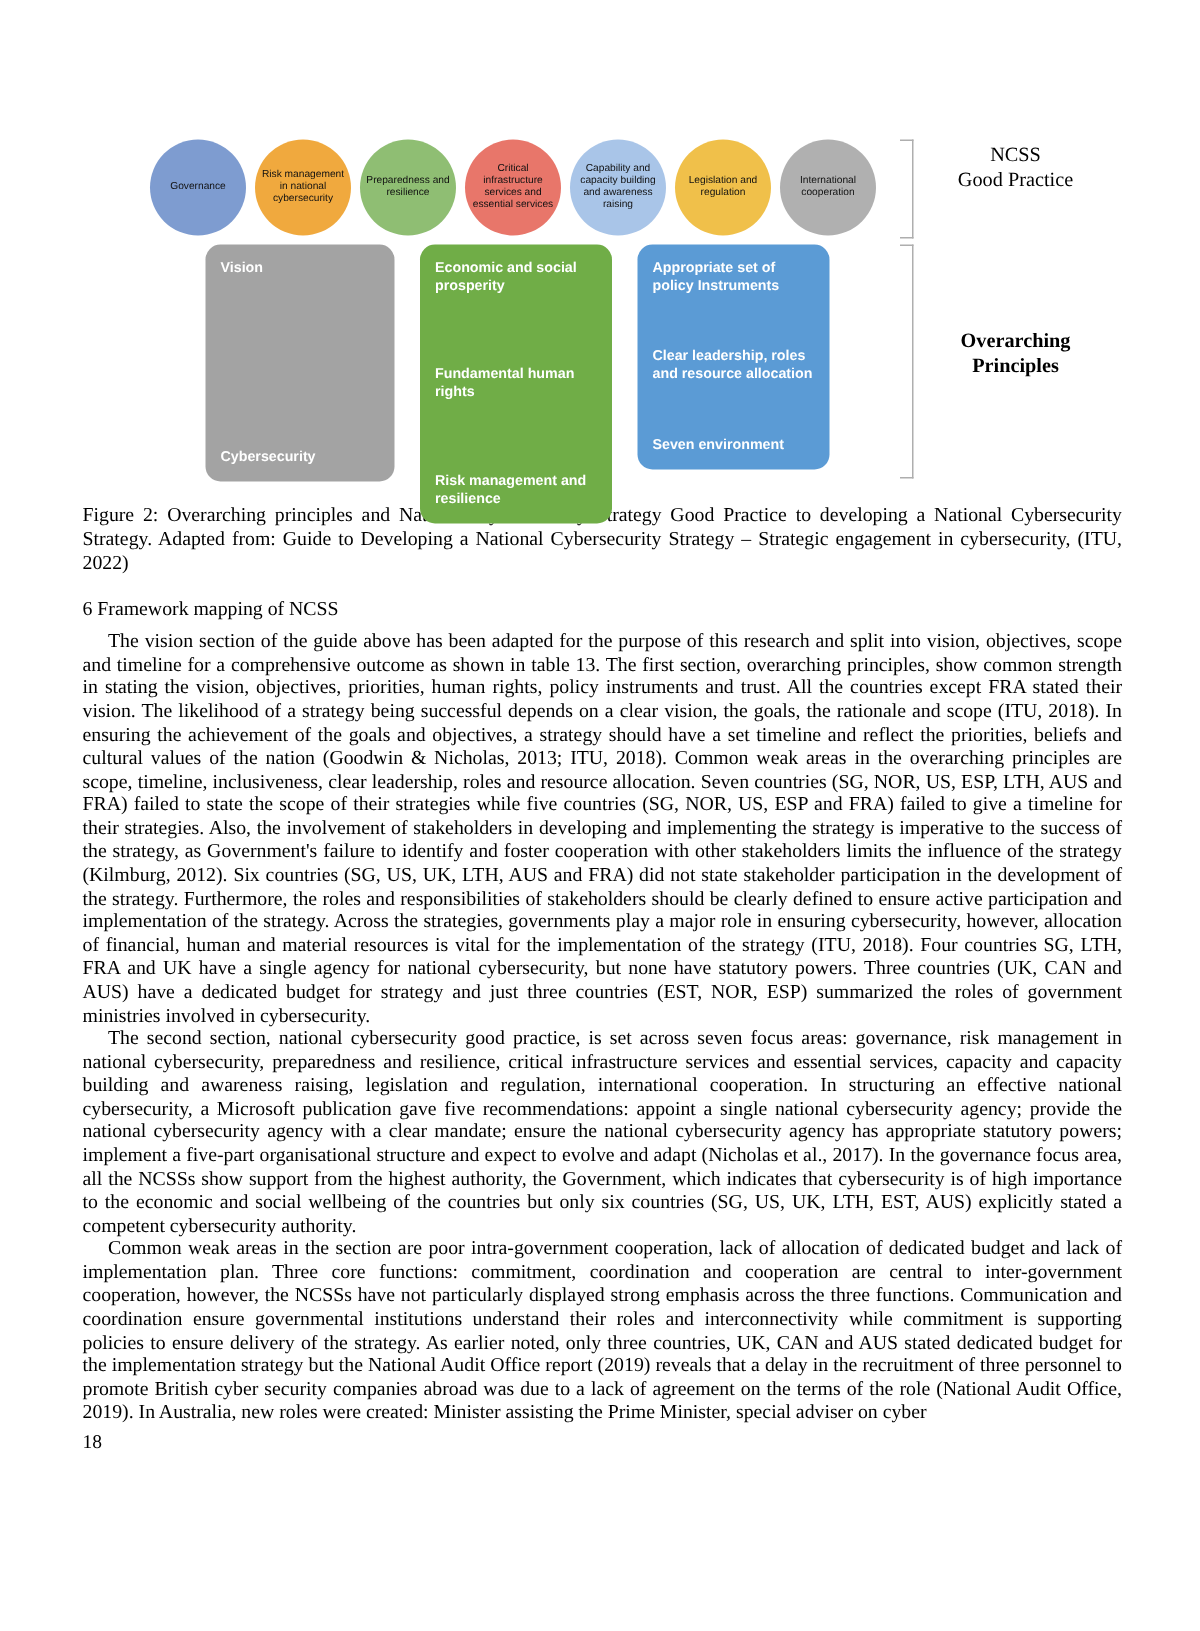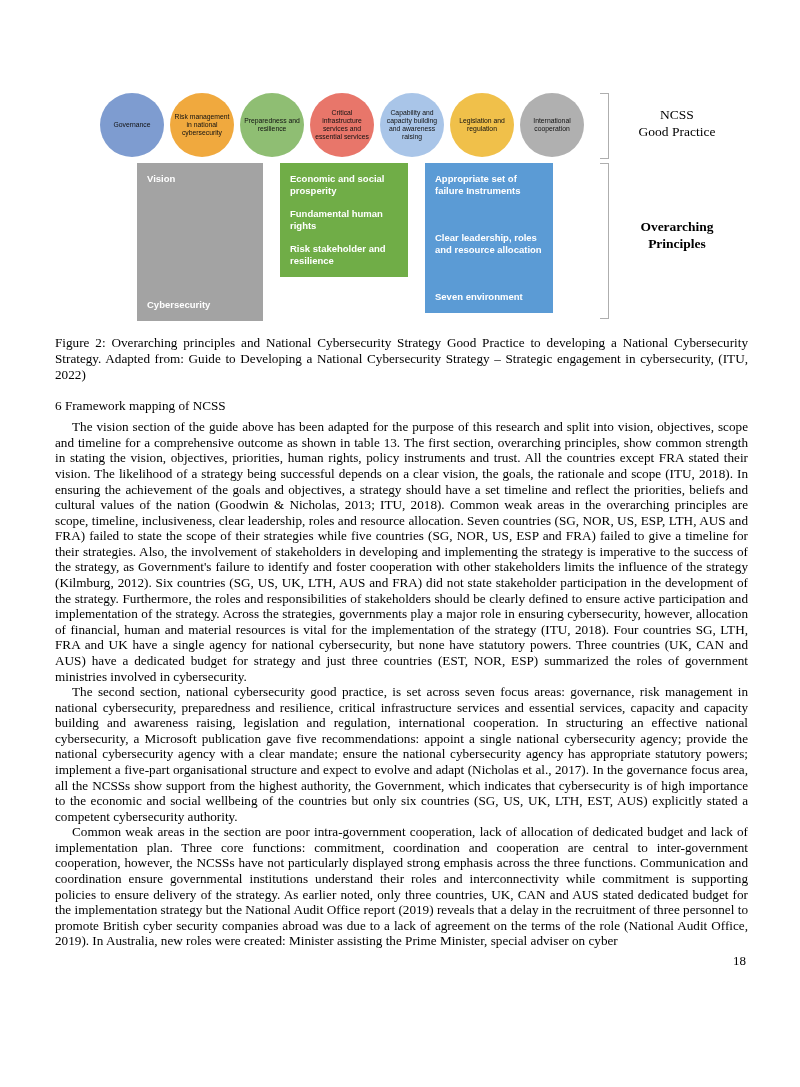--- a/index.html
+++ b/index.html
@@ -16,48 +16,48 @@
     position:absolute; top:0; width:64px; height:64px; border-radius:50%;
     display:flex; align-items:center; justify-content:center; text-align:center;
   }
   .circle-label {
     font-family:"Liberation Sans", sans-serif; font-size:6.8px; line-height:1.15;
     color:#111; padding:3px;
   }
   .c0{left:45px;} .c1{left:115px;} .c2{left:185px;} .c3{left:255px;}
   .c4{left:325px;} .c5{left:395px;} .c6{left:465px;}
   .pbox {
-    position:absolute; top:70px; border-radius:0;
+    position:absolute; top:70px; border-radius:10px;
     display:flex; flex-direction:column; justify-content:space-between;
     padding:10px 10px;
   }
   .pbox .item {
     color:#fff; font-family:"Liberation Sans", sans-serif; font-weight:bold;
     font-size:9.5px; line-height:1.25;
   }
   .b0{left:82px; width:126px; height:158px;}
-  .b1{left:225px; width:128px; height:114px;}
+  .b1{left:225px; width:128px; height:186px;}
   .b2{left:370px; width:128px; height:150px;}
   .bracket {
     position:absolute; width:9px;
     border-top:1.5px solid #aeaeae; border-right:1.5px solid #aeaeae; border-bottom:1.5px solid #aeaeae;
   }
   .bracket-top { left:545px; top:0; height:66px; }
   .bracket-bottom { left:545px; top:70px; height:156px; }
   .bracket-label {
     position:absolute; width:132px; text-align:center;
     font-size:13.5px; line-height:1.25; white-space:pre-line;
   }
-  .bl-top { left:556px; top:14px; }
+  .bl-top { left:556px; top:2px; }
   .bl-bottom { left:556px; top:126px;font-weight:bold; }
   
   .caption { font-size:13.2px; line-height:1.22; text-align:justify; }
   .heading { font-size:13.2px; font-weight:normal; margin:15px 0 5px; }
   .body-p { font-size:13.2px; line-height:1.18; text-align:justify; text-indent:17px; }
-  .page-number { text-align:right; font-size:13px; margin-top:4px; padding-right:2px; }
+  .page-number { font-size:13px; margin-top:4px; padding-right:2px; }
 </style>
 </head>
 <body>
 
 <div class="page">
 
   <div class="figure">
 
     <div class="circle c0" style="background: rgb(126, 156, 208);">
       <span class="circle-label">Governance</span>
@@ -86,25 +86,25 @@
 Good Practice</div>
 
     <div class="pbox b0" style="background: rgb(163, 163, 163);">
       <div class="item">Vision</div>
       <div class="item">Cybersecurity</div>
     </div>
 
     <div class="pbox b1" style="background: rgb(112, 173, 71);">
       <div class="item">Economic and social prosperity</div>
       <div class="item">Fundamental human rights</div>
-      <div class="item">Risk stakeholder and resilience</div>
+      <div class="item">Risk management and resilience</div>
     </div>
 
     <div class="pbox b2" style="background: rgb(91, 155, 213);">
-      <div class="item">Appropriate set of failure Instruments</div>
+      <div class="item">Appropriate set of policy Instruments</div>
       <div class="item">Clear leadership, roles and resource allocation</div>
       <div class="item">Seven environment</div>
     </div>
 
     <div class="bracket bracket-bottom"></div>
     <div class="bracket-label bl-bottom">Overarching
 Principles</div>
 
   </div>
 

